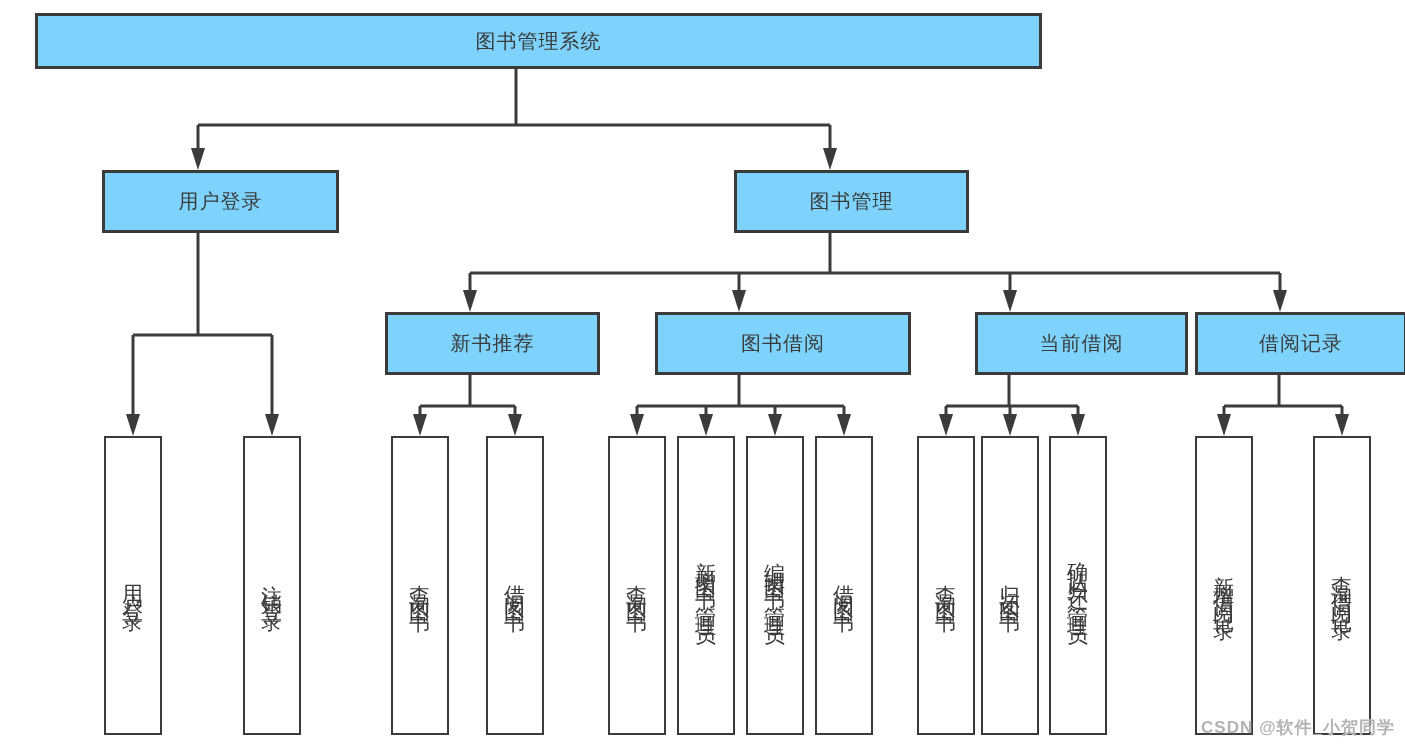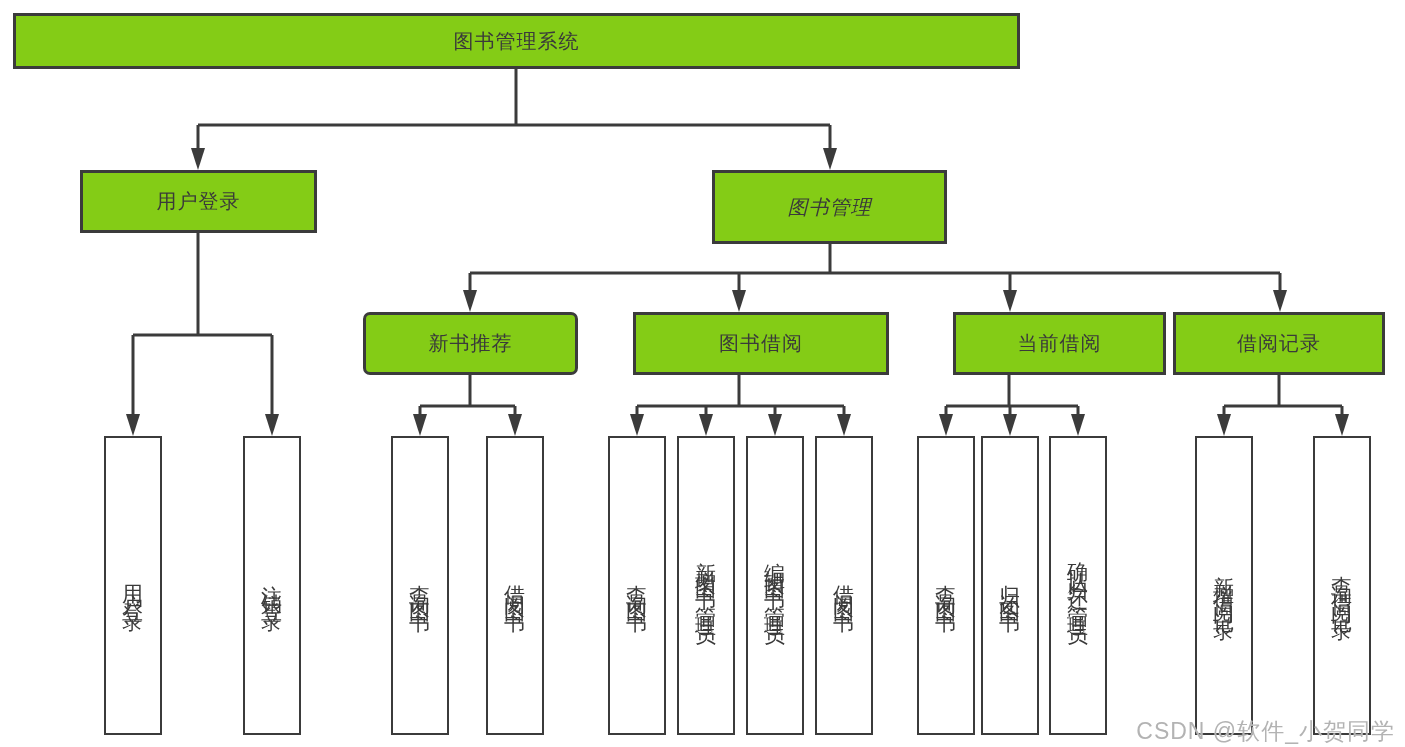--- a/index.html
+++ b/index.html
@@ -13,29 +13,30 @@
   body {
     background: var(--bg);
     font-family: "Liberation Sans", "DejaVu Sans", sans-serif;
     color: var(--text);
     position: relative;
   }
   .stage { position: absolute; left: 0; top: 0; width: 1405px; height: 747px; }
   svg.connectors { position: absolute; left: 0; top: 0; color: var(--line); }
   .hbox {
     position: absolute;
-    background: #84cc16;
+    background: #7dd3fc;
     border: 3px solid var(--line);
     display: flex;
     align-items: center;
     justify-content: center;
     font-size: 20px;
     color: var(--text);
     letter-spacing: 1px;
     z-index: 2;
+    margin-left: 22px;
   }
   .vbox {
     position: absolute;
     top: 436px;
     width: 58px;
     height: 299px;
     background: #fff;
     border: 2.5px solid var(--line);
     display: flex;
     align-items: center;
@@ -47,25 +48,26 @@
     font-size: 21px;
     letter-spacing: 9px;
     line-height: 1;
     color: var(--text);
     white-space: nowrap;
   }
   .watermark {
     position: absolute;
     right: 10px;
     top: 716px;
-    font-size: 23px;
+    font-size: 17px;
     color: var(--watermark);
     letter-spacing: 1px;
     z-index: 5;
     text-shadow: 0 0 1px rgba(255,255,255,0.8);
+    font-weight: bold;
   }
 </style>
 </head>
 <body>
 
 <div class="stage">
 
   <svg class="connectors" width="1405" height="747" viewBox="0 0 1405 747" xmlns="http://www.w3.org/2000/svg">
     <g stroke="currentColor" stroke-width="3" fill="none">
 
@@ -128,23 +130,23 @@
       <polygon points="1010,436 1003,414 1017,414"></polygon>
       <polygon points="1078,436 1071,414 1085,414"></polygon>
       <polygon points="1224,436 1217,414 1231,414"></polygon>
       <polygon points="1342,436 1335,414 1349,414"></polygon>
     </g>
   </svg>
 
   <div class="hbox" style="left:13px; top:13px; width:1007px; height:56px;">图书管理系统</div>
 
   <div class="hbox" style="left:80px; top:170px; width:237px; height:63px;">用户登录</div>
-  <div class="hbox" style="left:712px; top:170px; width:235px; height:74px;font-style:italic;">图书管理</div>
+  <div class="hbox" style="left:712px; top:170px; width:235px; height:63px;">图书管理</div>
 
-  <div class="hbox" style="left:363px; top:312px; width:215px; height:63px;border-radius:7px;">新书推荐</div>
+  <div class="hbox" style="left:363px; top:312px; width:215px; height:63px;">新书推荐</div>
   <div class="hbox" style="left:633px; top:312px; width:256px; height:63px;">图书借阅</div>
   <div class="hbox" style="left:953px; top:312px; width:213px; height:63px;">当前借阅</div>
   <div class="hbox" style="left:1173px; top:312px; width:212px; height:63px;">借阅记录</div>
 
   <div class="vbox" style="left:104px;">
     <span>用户登录</span>
   </div>
   <div class="vbox" style="left:243px;">
     <span>注销登录</span>
   </div>

